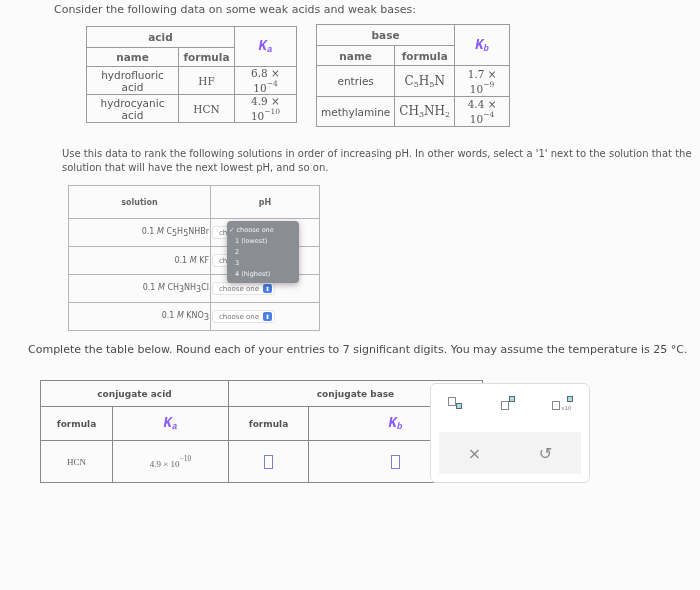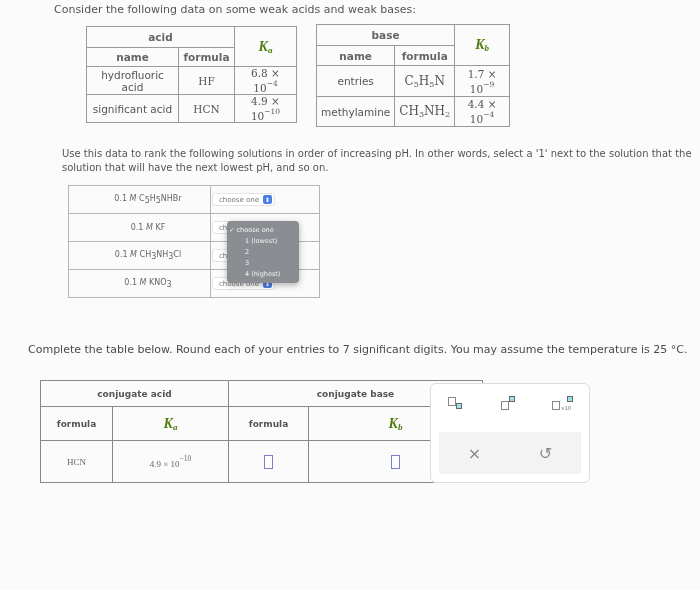--- a/index.html
+++ b/index.html
@@ -16,52 +16,52 @@
   table { border-collapse: collapse; }
   .data-table td, .data-table th {
     border: 1px solid #9a9a9a;
     padding: 0 4px;
     text-align: center;
     font-size: 10.5px;
     color: #555;
   }
   .data-table th { font-weight: bold; color: #666; }
   .serif { font-family: "DejaVu Serif", "Liberation Serif", serif; color: #555; }
-  .kvar { font-family: Liberation Serif, serif; font-style: italic; font-size: 14px; color: #4d7c0f; }
+  .kvar { font-family: Liberation Mono, monospace; font-style: italic; font-size: 14px; color: #8b5cf6; }
   .kvar sub { font-size: 9px; }
   sup { font-size: 7.5px; vertical-align: 6px; }
   sub { font-size: 8px; vertical-align: -2px; }
 
   #acid-table { left: 86px; top: 26px; width: 211px; }
   #base-table { left: 316px; top: 24px; width: 194px; }
 
   .rank-text { left: 54px; top: 147px; font-size: 10px; color: #555; line-height: 14px; width: 640px; margin-left: 8px; }
 
   #solution-table { left: 68px; top: 185px; width: 252px; }
   #solution-table td, #solution-table th {
     border: 1px solid #b5b5b5; font-size: 8px; color: #666; height: 28px;
   }
   #solution-table th { height: 33px; font-weight: bold; }
-  #solution-table td.sol { text-align: center; padding-left: 18px; width: 142px; }
+  #solution-table td.sol { text-align: right; padding-left: 18px; width: 142px; }
   .sel {
     display: inline-flex; align-items: center; gap: 4px;
     border: 1px solid #e4e4e4; border-radius: 3px;
     padding: 1px 2px 1px 6px; font-size: 7px; color: #777; background: #fff;
   }
   .sel .btn {
     width: 9px; height: 9px; border-radius: 2px; background: #4a7fe8;
     color: #fff; font-size: 6px; line-height: 9px; text-align: center;
   }
   .dropdown {
     left: 227px; top: 221px; width: 72px; height: 62px;
     background: #8a8d92; border-radius: 4px;
     box-shadow: 0 2px 6px rgba(0,0,0,.3);
     font-size: 6.5px; color: #f2f2f2; padding: 4px 0;
   }
-  .dropdown div { padding: 0 18px; height: 11px; line-height: 11px; }
+  .dropdown div { padding: 0 8px; height: 11px; line-height: 11px; }
   .dropdown div.checked { padding-left: 2px; }
 
   .complete-text { left: 28px; top: 343px; font-size: 11px; color: #4a4a4a; }
 
   #conj-table {
     left: 40px; top: 380px; width: 443px;
   }
   #conj-table td, #conj-table th {
     border: 1px solid #888; text-align: center; font-size: 9px;
   }
@@ -101,21 +101,21 @@
   <tr style="height:19px">
     <th style="width:92px">name</th>
     <th>formula</th>
   </tr>
   <tr style="height:28px">
     <td>hydrofluoric acid</td>
     <td class="serif">HF</td>
     <td class="serif"><span>6.8 × 10</span><sup>−4</sup></td>
   </tr>
   <tr style="height:28px">
-    <td>significant acid</td>
+    <td>hydrocyanic acid</td>
     <td class="serif">HCN</td>
     <td class="serif"><span>4.9 × 10</span><sup>−10</sup></td>
   </tr>
 </tbody>
   </table>
 
 <table id="base-table" class="abs data-table">
   <tbody>
       <tr style="height:21px">
     <th colspan="2">base</th>
@@ -135,20 +135,24 @@
     <td class="serif" style="font-size:12px"><span>CH</span><sub>3</sub><span>NH</span><sub>2</sub></td>
     <td class="serif"><span>4.4 × 10</span><sup>−4</sup></td>
   </tr>
 </tbody>
   </table>
 
 <div class="abs rank-text">Use this data to rank the following solutions in order of increasing pH. In other words, select a '1' next to the solution that the solution that will have the next lowest pH, and so on.</div>
 
 <table id="solution-table" class="abs">
   <tbody>
+      <tr>
+    <th>solution</th>
+    <th>pH</th>
+  </tr>
   <tr>
     <td class="sol"><span>0.1 </span><i>M</i><span> C</span><sub>5</sub><span>H</span><sub>5</sub><span>NHBr</span></td>
     <td><span class="sel">
             <span>choose one</span>
             <span class="btn">⬍</span>
           </span></td>
   </tr>
   <tr>
     <td class="sol"><span>0.1 </span><i>M</i><span> KF</span></td>
     <td><span class="sel">

